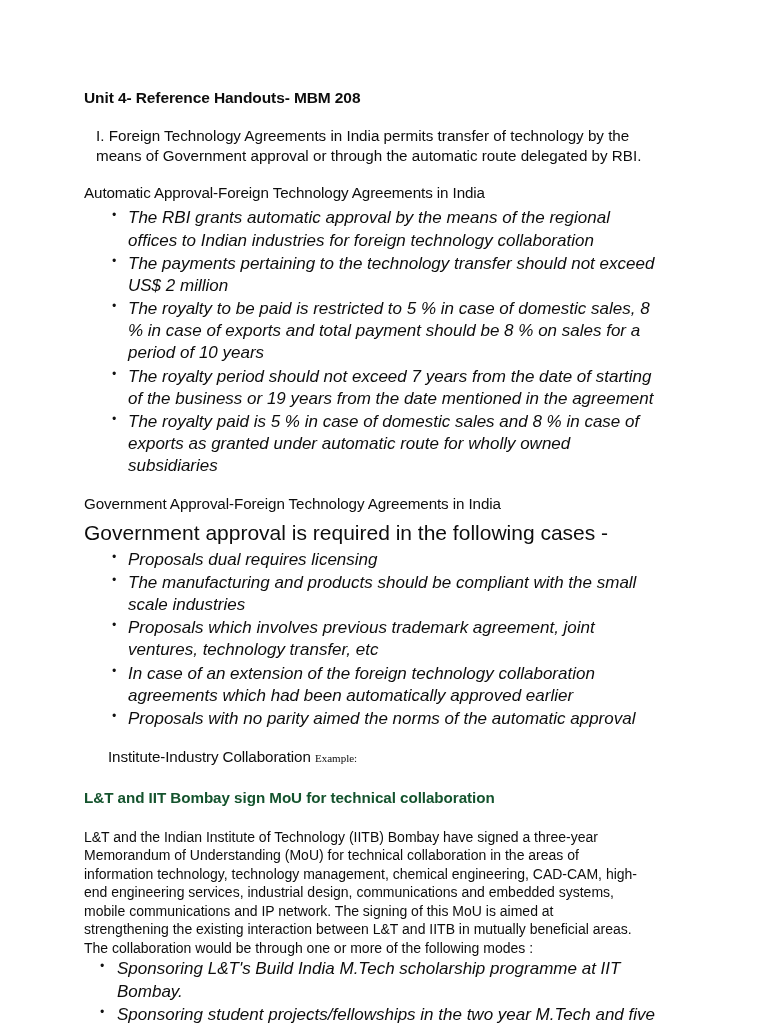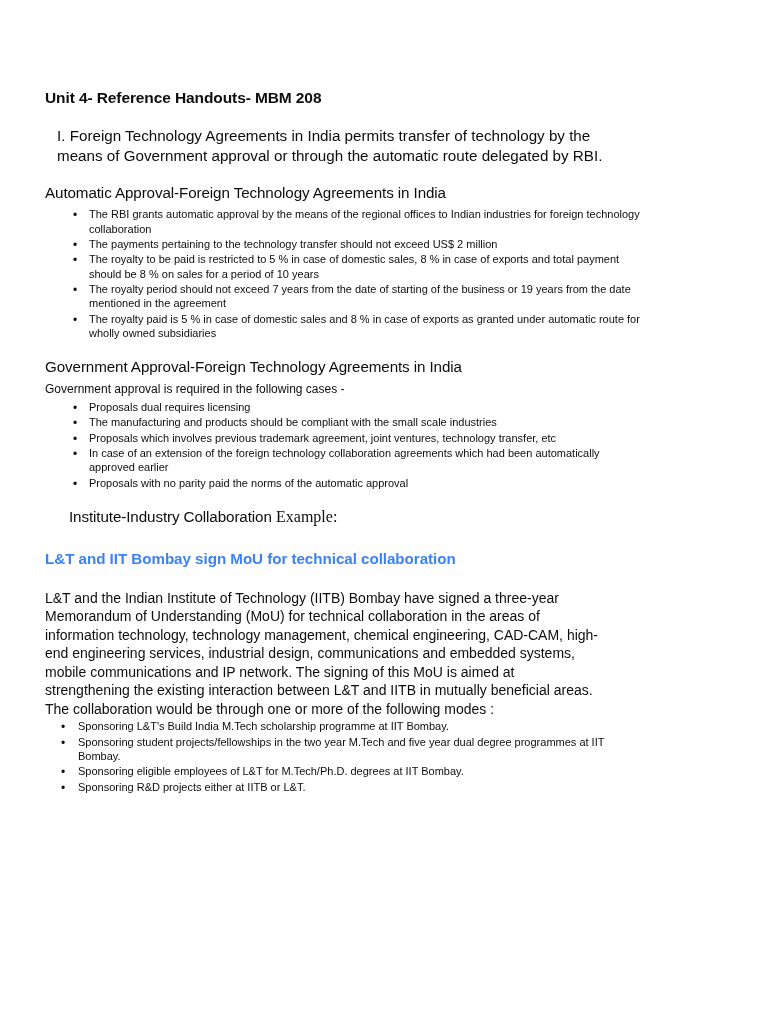--- a/index.html
+++ b/index.html
@@ -13,21 +13,21 @@
     font-family: "Liberation Sans", sans-serif;
     color: #0d0d0d;
     -webkit-font-smoothing: antialiased;
   }
   .page {
     position: relative;
     width: 768px;
     height: 1024px;
     background: #ffffff;
     box-sizing: border-box;
-    padding: 88px 108px 0 45px;
+    padding: 88px 108px 0 84px;
   }
   .doc-title {
     font-size: 15.5px;
     font-weight: bold;
     line-height: 1.28;
     margin: 0 0 18px 0;
     letter-spacing: -0.1px;
   }
   .para {
     font-size: 15.2px;
@@ -36,36 +36,37 @@
     max-width: 552px;
   }
   .section-heading {
     font-size: 15.2px;
     font-weight: normal;
     line-height: 1.3;
     margin: 0 0 5px 0;
     letter-spacing: -0.1px;
   }
   .lead-line {
-    font-size: 12px;
+    font-size: 21px;
     line-height: 1.31;
     margin: 0 0 2px 0;
   }
   ul.bullets {
     list-style: none;
     margin: 0 0 17px 0;
     padding: 0;
   }
   ul.bullets li {
     position: relative;
-    font-size: 11px;
+    font-size: 17px;
     line-height: 1.305;
     padding-left: 44px;
     margin: 0 0 1px 0;
     max-width: 552px;
+    font-style: italic;
   }
   ul.bullets li::before {
     content: "\2022";
     position: absolute;
     left: 28px;
     top: -1px;
     font-size: 12px;
     line-height: 1.6;
     color: #111;
   }
@@ -79,21 +80,21 @@
     margin: 4px 0 21px 24px;
     font-size: 15.2px;
     line-height: 1.3;
   }
   .collab-strong {
     font-weight: normal;
     letter-spacing: -0.1px;
   }
   .collab-example {
     font-family: "Liberation Serif", serif;
-    font-size: 16px;
+    font-size: 11px;
     font-weight: normal;
   }
   .news-headline {
     font-size: 15.2px;
     font-weight: bold;
     line-height: 1.3;
     margin: 0 0 20px 0;
     letter-spacing: -0.05px;
   }
   .body-para {
@@ -121,28 +122,28 @@
     <li>The royalty paid is 5 % in case of domestic sales and 8 % in case of exports as granted under automatic route for wholly owned subsidiaries</li>
   </ul>
 
   <h2 class="section-heading">Government Approval-Foreign Technology Agreements in India</h2>
   <p class="lead-line">Government approval is required in the following cases -</p>
   <ul class="bullets">
     <li>Proposals dual requires licensing</li>
     <li>The manufacturing and products should be compliant with the small scale industries</li>
     <li>Proposals which involves previous trademark agreement, joint ventures, technology transfer, etc</li>
     <li>In case of an extension of the foreign technology collaboration agreements which had been automatically approved earlier</li>
-    <li>Proposals with no parity paid the norms of the automatic approval</li>
+    <li>Proposals with no parity aimed the norms of the automatic approval</li>
   </ul>
 
   <p class="collab-line">
     <span class="collab-strong">Institute-Industry Collaboration</span><span>&nbsp;</span><span class="collab-example">Example:</span>
   </p>
 
-  <h2 class="news-headline" style="color:#3b82f6">L&amp;T and IIT Bombay sign MoU for technical collaboration</h2>
+  <h2 class="news-headline" style="color:#14532d">L&amp;T and IIT Bombay sign MoU for technical collaboration</h2>
 
   <p class="body-para">L&amp;T and the Indian Institute of Technology (IITB) Bombay have signed a three-year Memorandum of Understanding (MoU) for technical collaboration in the areas of information technology, technology management, chemical engineering, CAD-CAM, high-end engineering services, industrial design, communications and embedded systems, mobile communications and IP network. The signing of this MoU is aimed at strengthening the existing interaction between L&amp;T and IITB in mutually beneficial areas. The collaboration would be through one or more of the following modes :</p>
 
   <ul class="bullets tight">
     <li>Sponsoring L&amp;T's Build India M.Tech scholarship programme at IIT Bombay.</li>
     <li>Sponsoring student projects/fellowships in the two year M.Tech and five year dual degree programmes at IIT Bombay.</li>
     <li>Sponsoring eligible employees of L&amp;T for M.Tech/Ph.D. degrees at IIT Bombay.</li>
     <li>Sponsoring R&amp;D projects either at IITB or L&amp;T.</li>
   </ul>
 

